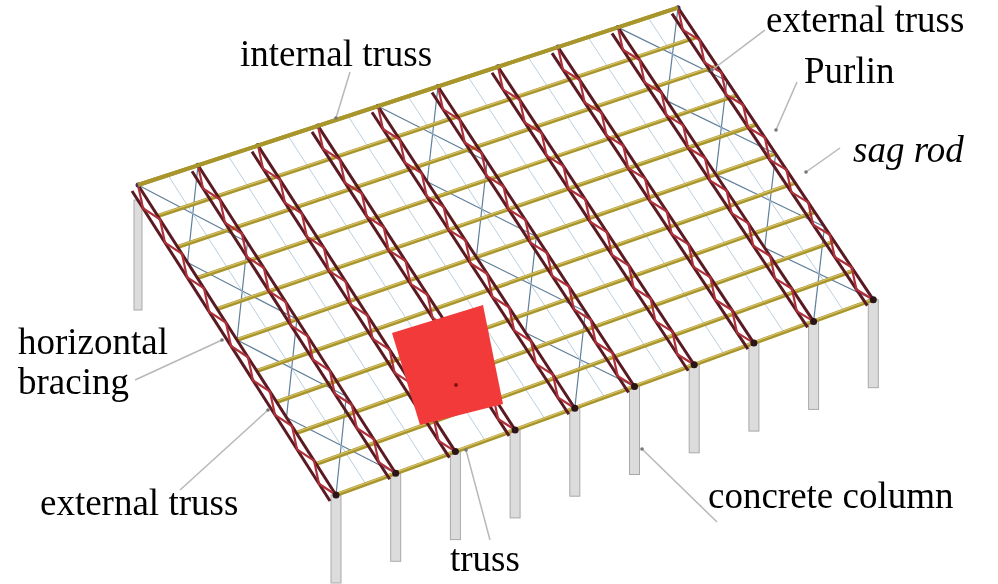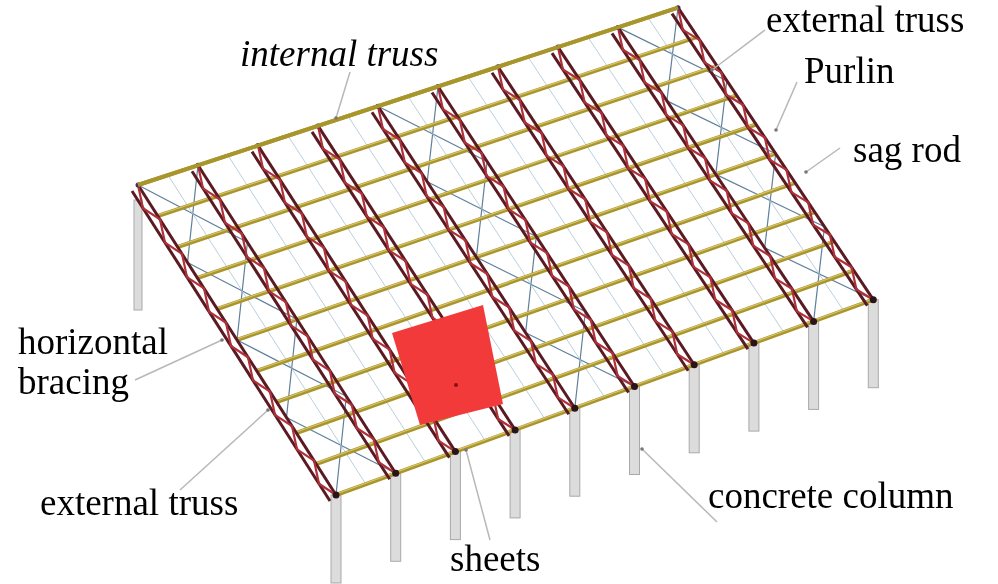--- a/index.html
+++ b/index.html
@@ -181,21 +181,21 @@
       <circle cx="222" cy="340" r="1.8" fill="#777"></circle>
       <line x1="180" y1="490" x2="268" y2="410" stroke="#b8b8b8" stroke-width="1.5"></line>
       <circle cx="268" cy="410" r="1.8" fill="#777"></circle>
       <line x1="717" y1="522" x2="642" y2="449" stroke="#b8b8b8" stroke-width="1.5"></line>
       <circle cx="642" cy="449" r="1.8" fill="#777"></circle>
       <line x1="490" y1="540" x2="466" y2="450" stroke="#b8b8b8" stroke-width="1.5"></line>
       <circle cx="466" cy="450" r="1.8" fill="#777"></circle>
     </g>
 </svg>
 
-<div class="label" style="left:240px; top:35px;font-style:italic;">internal truss</div>
+<div class="label" style="left:240px; top:35px;">internal truss</div>
 <div class="label" style="left:766px; top:1px;">external truss</div>
 <div class="label" style="left:804px; top:52px;">Purlin</div>
-<div class="label" style="left:853px; top:131px;">sag rod</div>
+<div class="label" style="left:853px; top:131px;font-style:italic;">sag rod</div>
 <div class="label multi" style="left:18px; top:322px; height:86px; overflow:hidden;">horizontal
 bracing</div>
 <div class="label" style="left:40px; top:484px;">external truss</div>
 <div class="label" style="left:708px; top:477px;text-align:right;">concrete column</div>
-<div class="label" style="left:450px; top:540px;">sheets</div>
+<div class="label" style="left:450px; top:540px;">truss</div>
 
 </body></html>

